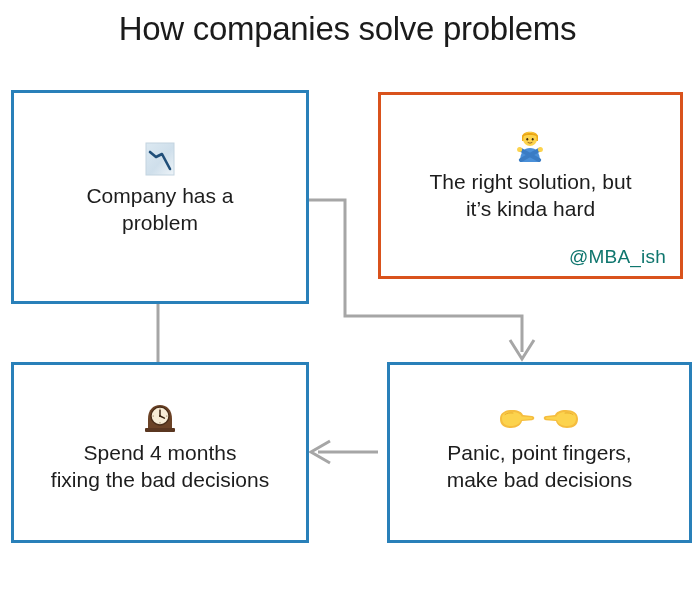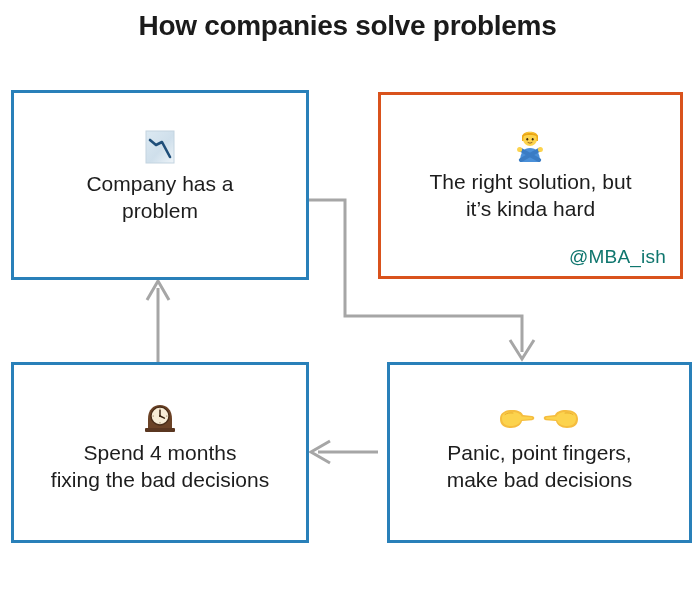--- a/index.html
+++ b/index.html
@@ -25,22 +25,22 @@
   }
 
   
   .title {
     position: absolute;
     left: 0;
     top: 10px;
     width: 695px;
     text-align: center;
     font-family: "Liberation Sans Narrow", "Liberation Sans", sans-serif;
-    font-size: 28px;
-    font-weight: bold;
+    font-size: 33px;
+    font-weight: normal;
     color: #1b1b1b;
     letter-spacing: -0.3px;
     white-space: nowrap;
   }
 
   
   .box {
     position: absolute;
     background: #ffffff;
     box-sizing: border-box;
@@ -63,21 +63,21 @@
     text-align: center;
     font-family: "Liberation Sans", sans-serif;
     font-size: 21px;
     line-height: 27px;
     color: #1d1d1d;
     padding: 0 10px;
     white-space: pre-line;
   }
 
   
-  #box-problem   { left: 11px;  top: 90px;  width: 298px; height: 190px; }
+  #box-problem   { left: 11px;  top: 90px;  width: 298px; height: 214px; }
   #box-solution  { left: 378px; top: 92px;  width: 305px; height: 187px; }
   #box-spend     { left: 11px;  top: 362px; width: 298px; height: 181px; }
   #box-panic     { left: 387px; top: 362px; width: 305px; height: 181px; }
 
   
   #box-problem .stack   { transform: translateY(-8px); }
   #box-solution .stack  { transform: translateY(-12px); }
   #box-spend .stack     { transform: translateY(-6px); align-items: center; }
   #box-panic .stack     { transform: translateY(-4px); }
 

